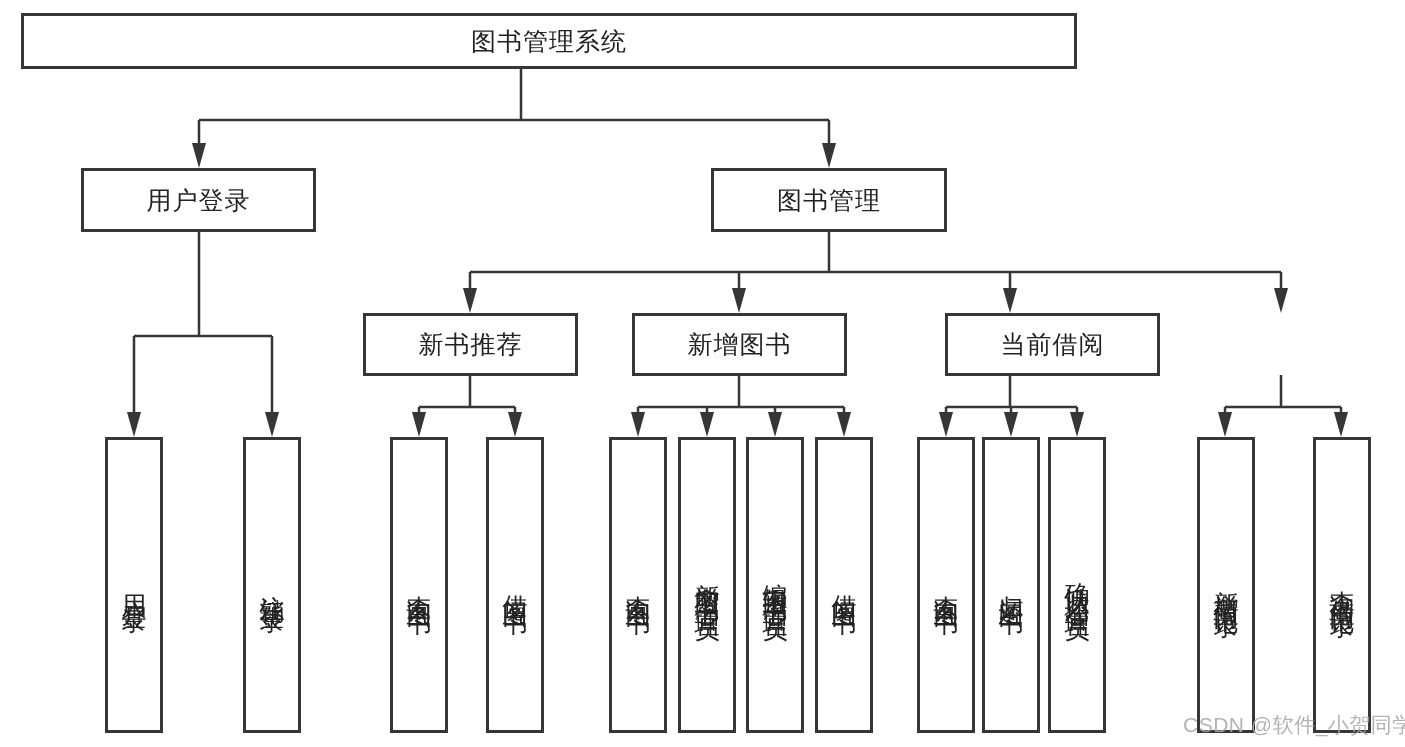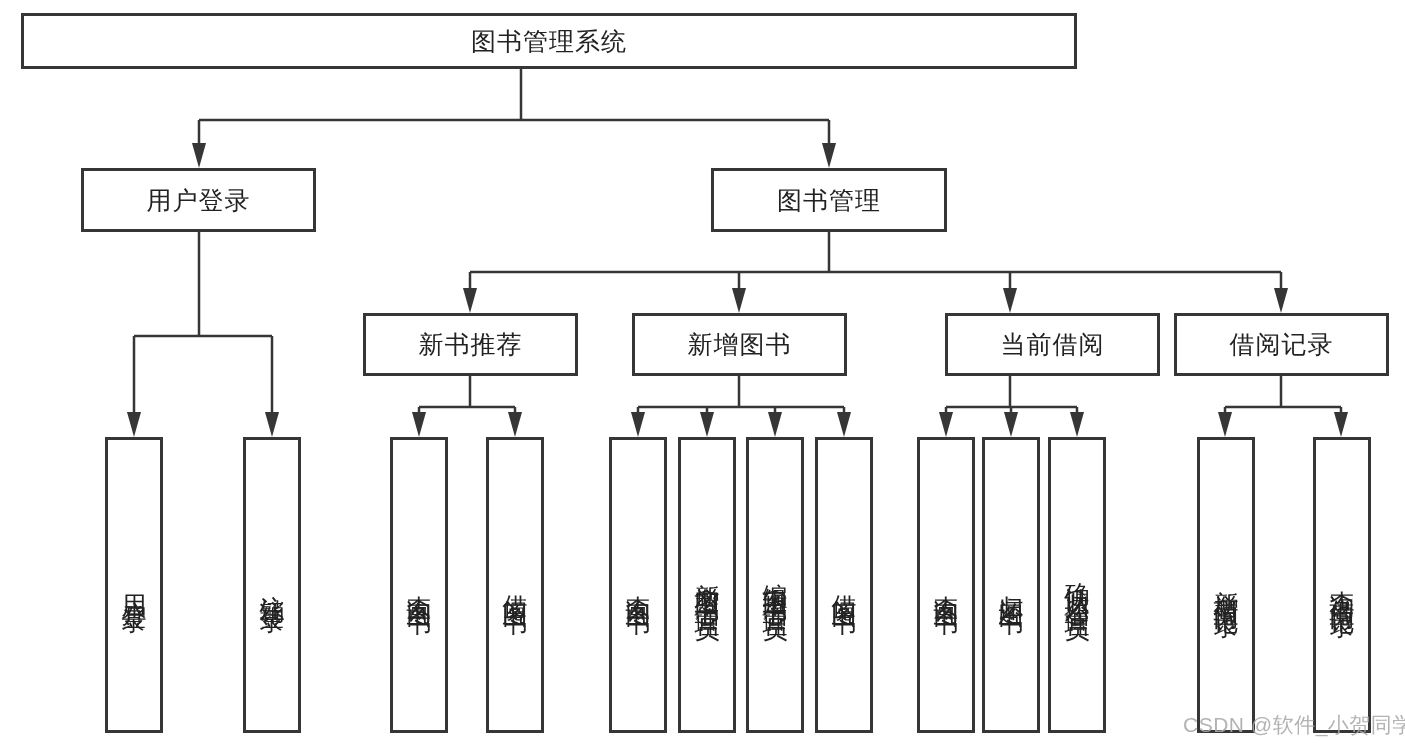--- a/index.html
+++ b/index.html
@@ -151,23 +151,20 @@
 
   <div class="node node-l3 node-l3a">
     <span>新书推荐</span>
   </div>
   <div class="node node-l3 node-l3b">
     <span>新增图书</span>
   </div>
   <div class="node node-l3 node-l3c">
     <span>当前借阅</span>
   </div>
-  <div class="node node-l3 node-l3d">
-    <span>借阅记录</span>
-  </div>
 
   <div class="leaf lf1">
     <span>用户登录</span>
   </div>
   <div class="leaf lf2">
     <span>注销登录</span>
   </div>
 
   <div class="leaf lf3">
     <span>查询图书</span>

